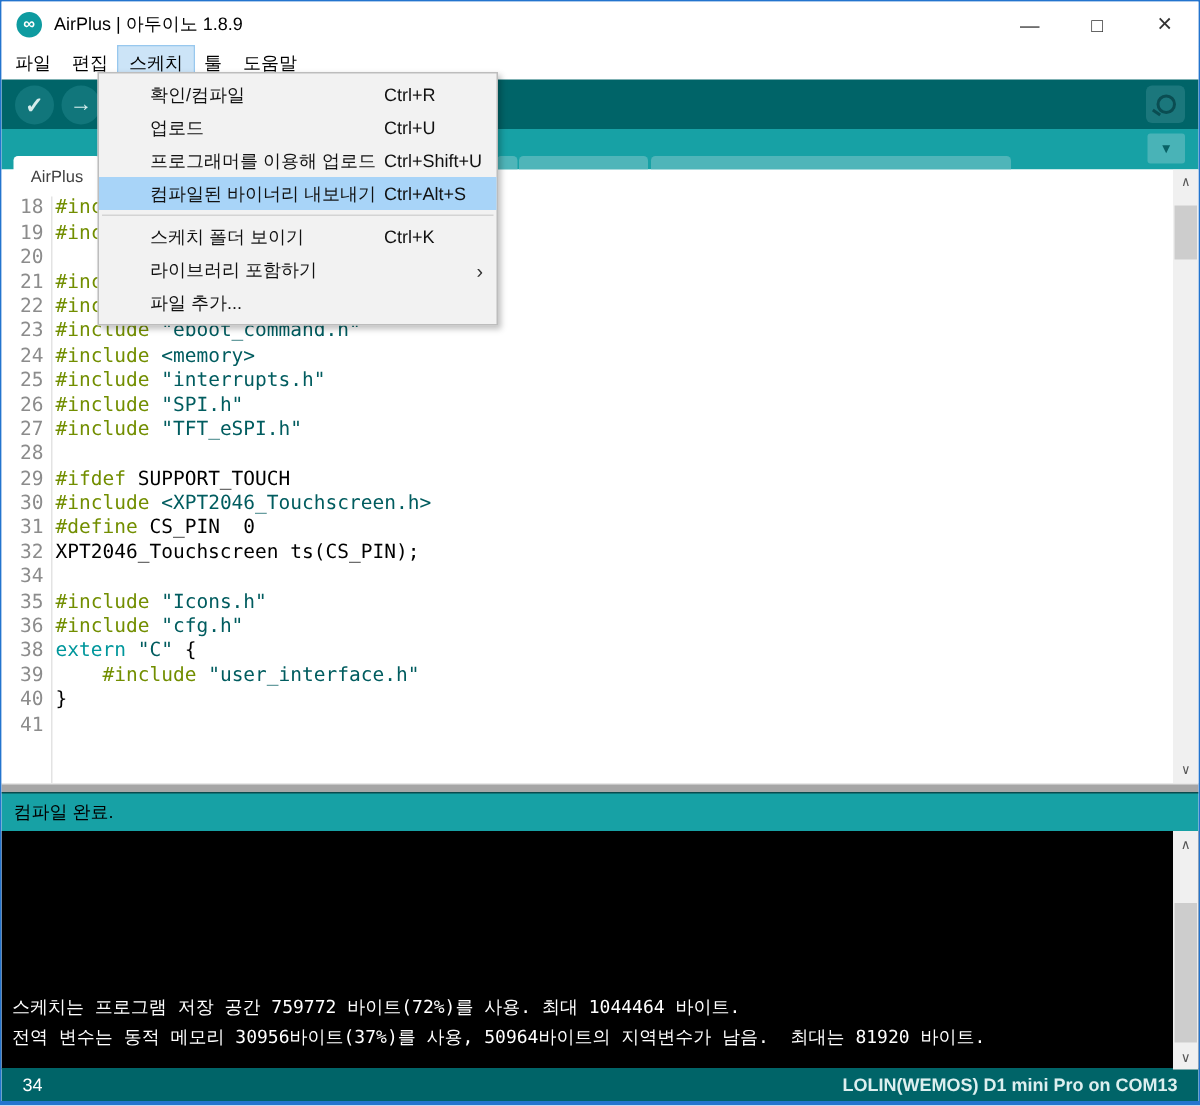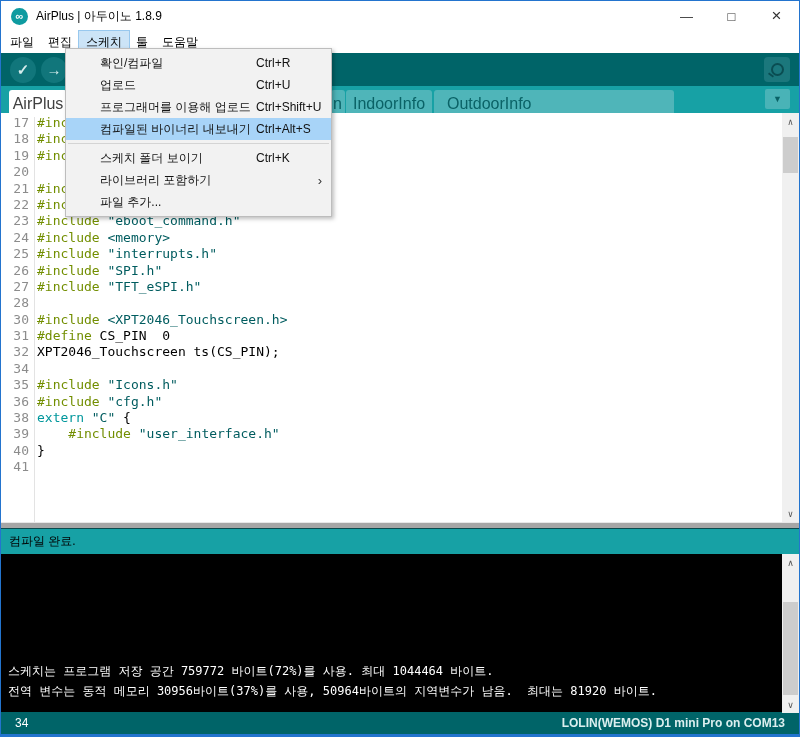--- a/index.html
+++ b/index.html
@@ -27,21 +27,21 @@
     align-items:center;justify-content:center;font-size:15px;font-weight:bold;flex:none;}
   .tool-circle.verify{margin-left:9px;}
   .tool-circle.upload{margin-left:5px;}
   .serial-btn{position:absolute;right:9px;top:4px;width:26px;height:25px;border-radius:4px;background:#1B777C;
     display:flex;align-items:center;justify-content:center;}
   .mag{width:9px;height:9px;border:2px solid #0A4D52;border-radius:50%;position:relative;}
   .mag::after{content:"";position:absolute;left:-5px;bottom:-2px;width:6px;height:2px;background:#0A4D52;transform:rotate(35deg);}
 
   
   .tabbar{position:absolute;top:85px;left:0;right:0;height:27px;background:#17A1A5;}
-  .tab{position:absolute;top:4px;height:27px;font-size:16px;display:flex;align-items:center;justify-content:center;
+  .tab{position:absolute;top:18px;height:27px;font-size:11px;display:flex;align-items:center;justify-content:center;
     border-radius:3px 3px 0 0;box-sizing:border-box;overflow:hidden;}
   .tab.active{background:#fff;color:#404040;z-index:2;}
   .tab.inactive{background:#4FB5B9;color:#0A6266;}
   .tab-0{left:8px;width:58px;}
   .tab-1{left:330px;width:14px;justify-content:flex-start;padding-left:2px;}
   .tab-2{left:345px;width:86px;}
   .tab-3{left:433px;width:240px;justify-content:flex-start;padding-left:13px;}
   .overflow-btn{position:absolute;right:9px;top:3px;width:25px;height:20px;background:#49B3B7;color:#0A6266;
     display:flex;align-items:center;justify-content:center;font-size:9px;border-radius:2px;}
 
@@ -155,20 +155,21 @@
         <div class="line"><span class="lnum">19</span><span class="lcode"><span class="seg-pre">#inc</span></span></div>
         <div class="line"><span class="lnum">20</span><span class="lcode"></span></div>
         <div class="line"><span class="lnum">21</span><span class="lcode"><span class="seg-pre">#inc</span></span></div>
         <div class="line"><span class="lnum">22</span><span class="lcode"><span class="seg-pre">#inc</span></span></div>
         <div class="line"><span class="lnum">23</span><span class="lcode"><span class="seg-pre">#include</span><span class="seg-plain"> </span><span class="seg-str">"eboot_command.h"</span></span></div>
         <div class="line"><span class="lnum">24</span><span class="lcode"><span class="seg-pre">#include</span><span class="seg-plain"> </span><span class="seg-str">&lt;memory&gt;</span></span></div>
         <div class="line"><span class="lnum">25</span><span class="lcode"><span class="seg-pre">#include</span><span class="seg-plain"> </span><span class="seg-str">"interrupts.h"</span></span></div>
         <div class="line"><span class="lnum">26</span><span class="lcode"><span class="seg-pre">#include</span><span class="seg-plain"> </span><span class="seg-str">"SPI.h"</span></span></div>
         <div class="line"><span class="lnum">27</span><span class="lcode"><span class="seg-pre">#include</span><span class="seg-plain"> </span><span class="seg-str">"TFT_eSPI.h"</span></span></div>
         <div class="line"><span class="lnum">28</span><span class="lcode"></span></div>
+        <div class="line"><span class="lnum">29</span><span class="lcode"><span class="seg-pre">#ifdef</span><span class="seg-plain"> SUPPORT_TOUCH</span></span></div>
         <div class="line"><span class="lnum">30</span><span class="lcode"><span class="seg-pre">#include</span><span class="seg-plain"> </span><span class="seg-str">&lt;XPT2046_Touchscreen.h&gt;</span></span></div>
         <div class="line"><span class="lnum">31</span><span class="lcode"><span class="seg-pre">#define</span><span class="seg-plain"> CS_PIN  0</span></span></div>
         <div class="line"><span class="lnum">32</span><span class="lcode"><span class="seg-plain">XPT2046_Touchscreen ts(CS_PIN);</span></span></div>
         <div class="line"><span class="lnum">34</span><span class="lcode"></span></div>
         <div class="line"><span class="lnum">35</span><span class="lcode"><span class="seg-pre">#include</span><span class="seg-plain"> </span><span class="seg-str">"Icons.h"</span></span></div>
         <div class="line"><span class="lnum">36</span><span class="lcode"><span class="seg-pre">#include</span><span class="seg-plain"> </span><span class="seg-str">"cfg.h"</span></span></div>
         <div class="line"><span class="lnum">38</span><span class="lcode"><span class="seg-kw">extern</span><span class="seg-plain"> </span><span class="seg-str">"C"</span><span class="seg-plain"> {</span></span></div>
         <div class="line"><span class="lnum">39</span><span class="lcode"><span class="seg-plain">    </span><span class="seg-pre">#include</span><span class="seg-plain"> </span><span class="seg-str">"user_interface.h"</span></span></div>
         <div class="line"><span class="lnum">40</span><span class="lcode"><span class="seg-plain">}</span></span></div>
         <div class="line"><span class="lnum">41</span><span class="lcode"></span></div>

